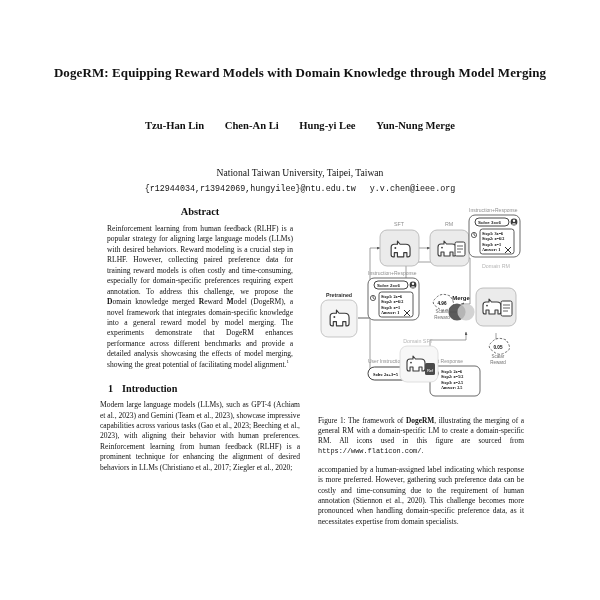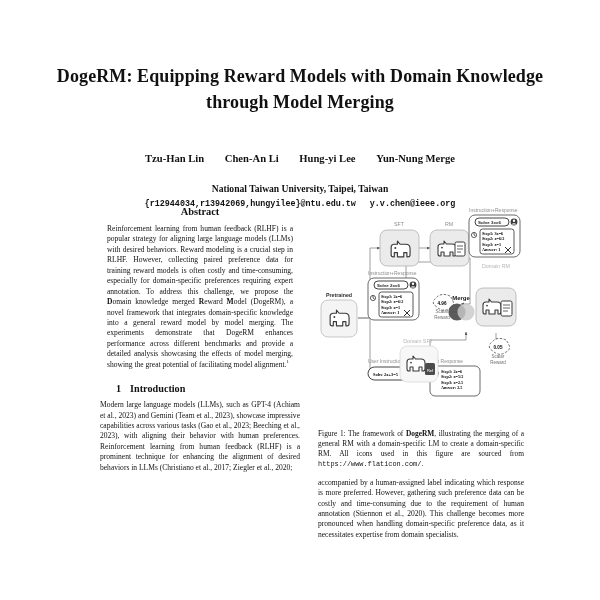--- a/index.html
+++ b/index.html
@@ -16,33 +16,33 @@
   .page {
     position: relative;
     width: 600px; height: 600px;
     background: #fff;
     padding: 0;
     box-sizing: border-box;
   }
   
   .title-block { padding: 64px 52px 0 52px; text-align: center; }
   .paper-title {
-    font-size: 18px; font-weight: bold; line-height: 1.42;
+    font-size: 13px; font-weight: bold; line-height: 1.42;
     letter-spacing: 0.1px; margin: 0;
   }
   .authors {
     margin-top: 24px;
     font-size: 10.6px; font-weight: bold; line-height: 1.5;
   }
   .author { display: inline-block; margin: 12px 9px; }
-  .affiliation { margin-top: 3px; font-size: 9.6px; font-weight: bold; }
+  .affiliation { margin-top: 20px; font-size: 9.6px; font-weight: normal; }
   .emails {
     margin-top: 2px;
     font-family: "Liberation Mono", monospace;
-    font-size: 8.4px; font-weight: bold;
+    font-size: 8.4px; font-weight: normal;
   }
   .emails .mail2 { margin-left: 14px; }
 
   
   .columns {
     position: absolute; top: 196px; left: 12px;
     width: 600px; height: 404px;
     display: flex; gap: 18px;
     padding: 0 88px; box-sizing: border-box;
   }
@@ -53,32 +53,32 @@
     margin: 10px 0 7px 0;
   }
   p.body {
     font-size: 7.55px; line-height: 1.385;
     text-align: justify; text-justify: inter-word;
     margin: 0; hyphens: auto;
   }
   .abstract p.body { padding: 0 7px; }
   .sec-head {
     font-size: 10.2px; font-weight: bold;
-    margin: 13px 0 6px 16px;
+    margin: 13px 0 6px 8px;
   }
   .sec-head .num { margin-right: 9px; }
   sup { font-size: 0.66em; vertical-align: super; line-height: 0; }
   b { font-weight: bold; }
 
   
   .figure { position: relative; margin-top: 4px; }
   .fig-canvas { width: 206px; height: 205px; display: block; }
   .fig-caption {
     font-size: 7.4px; line-height: 1.33; text-align: justify;
-    margin-top: 24px;
+    margin-top: 11px;
   }
   .fig-caption .mono {
     font-family: "Liberation Mono", monospace; font-size: 6.9px;
   }
   .fig-caption b { font-weight: bold; }
 </style>
 </head>
 <body>
 
 <div class="page">

